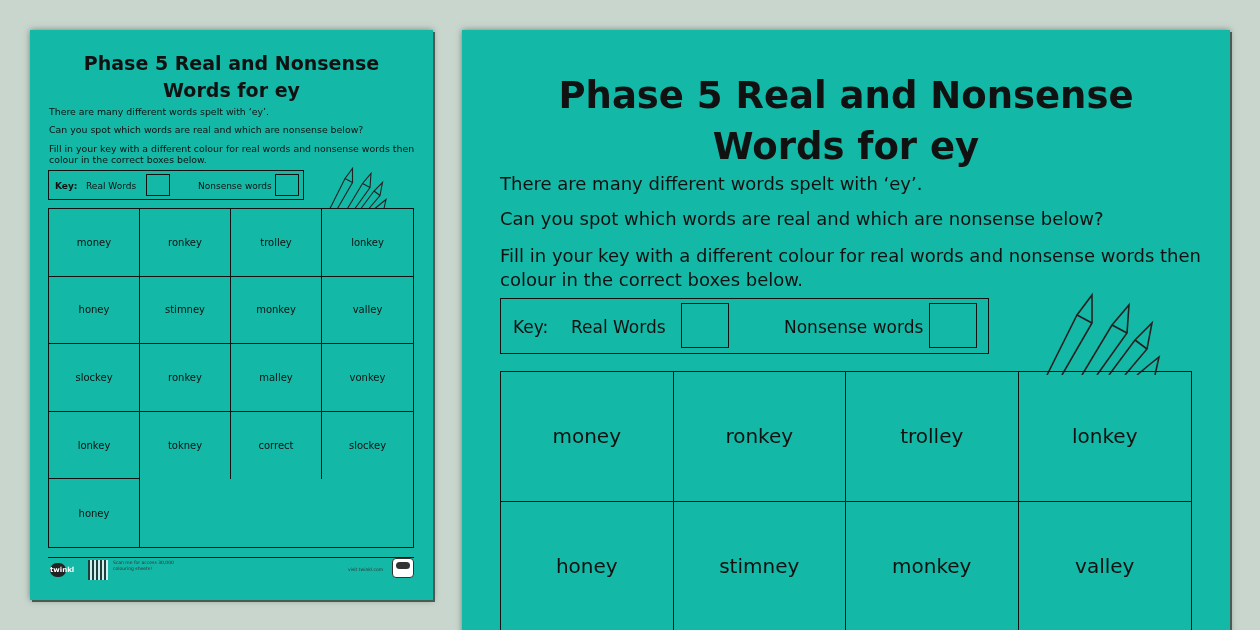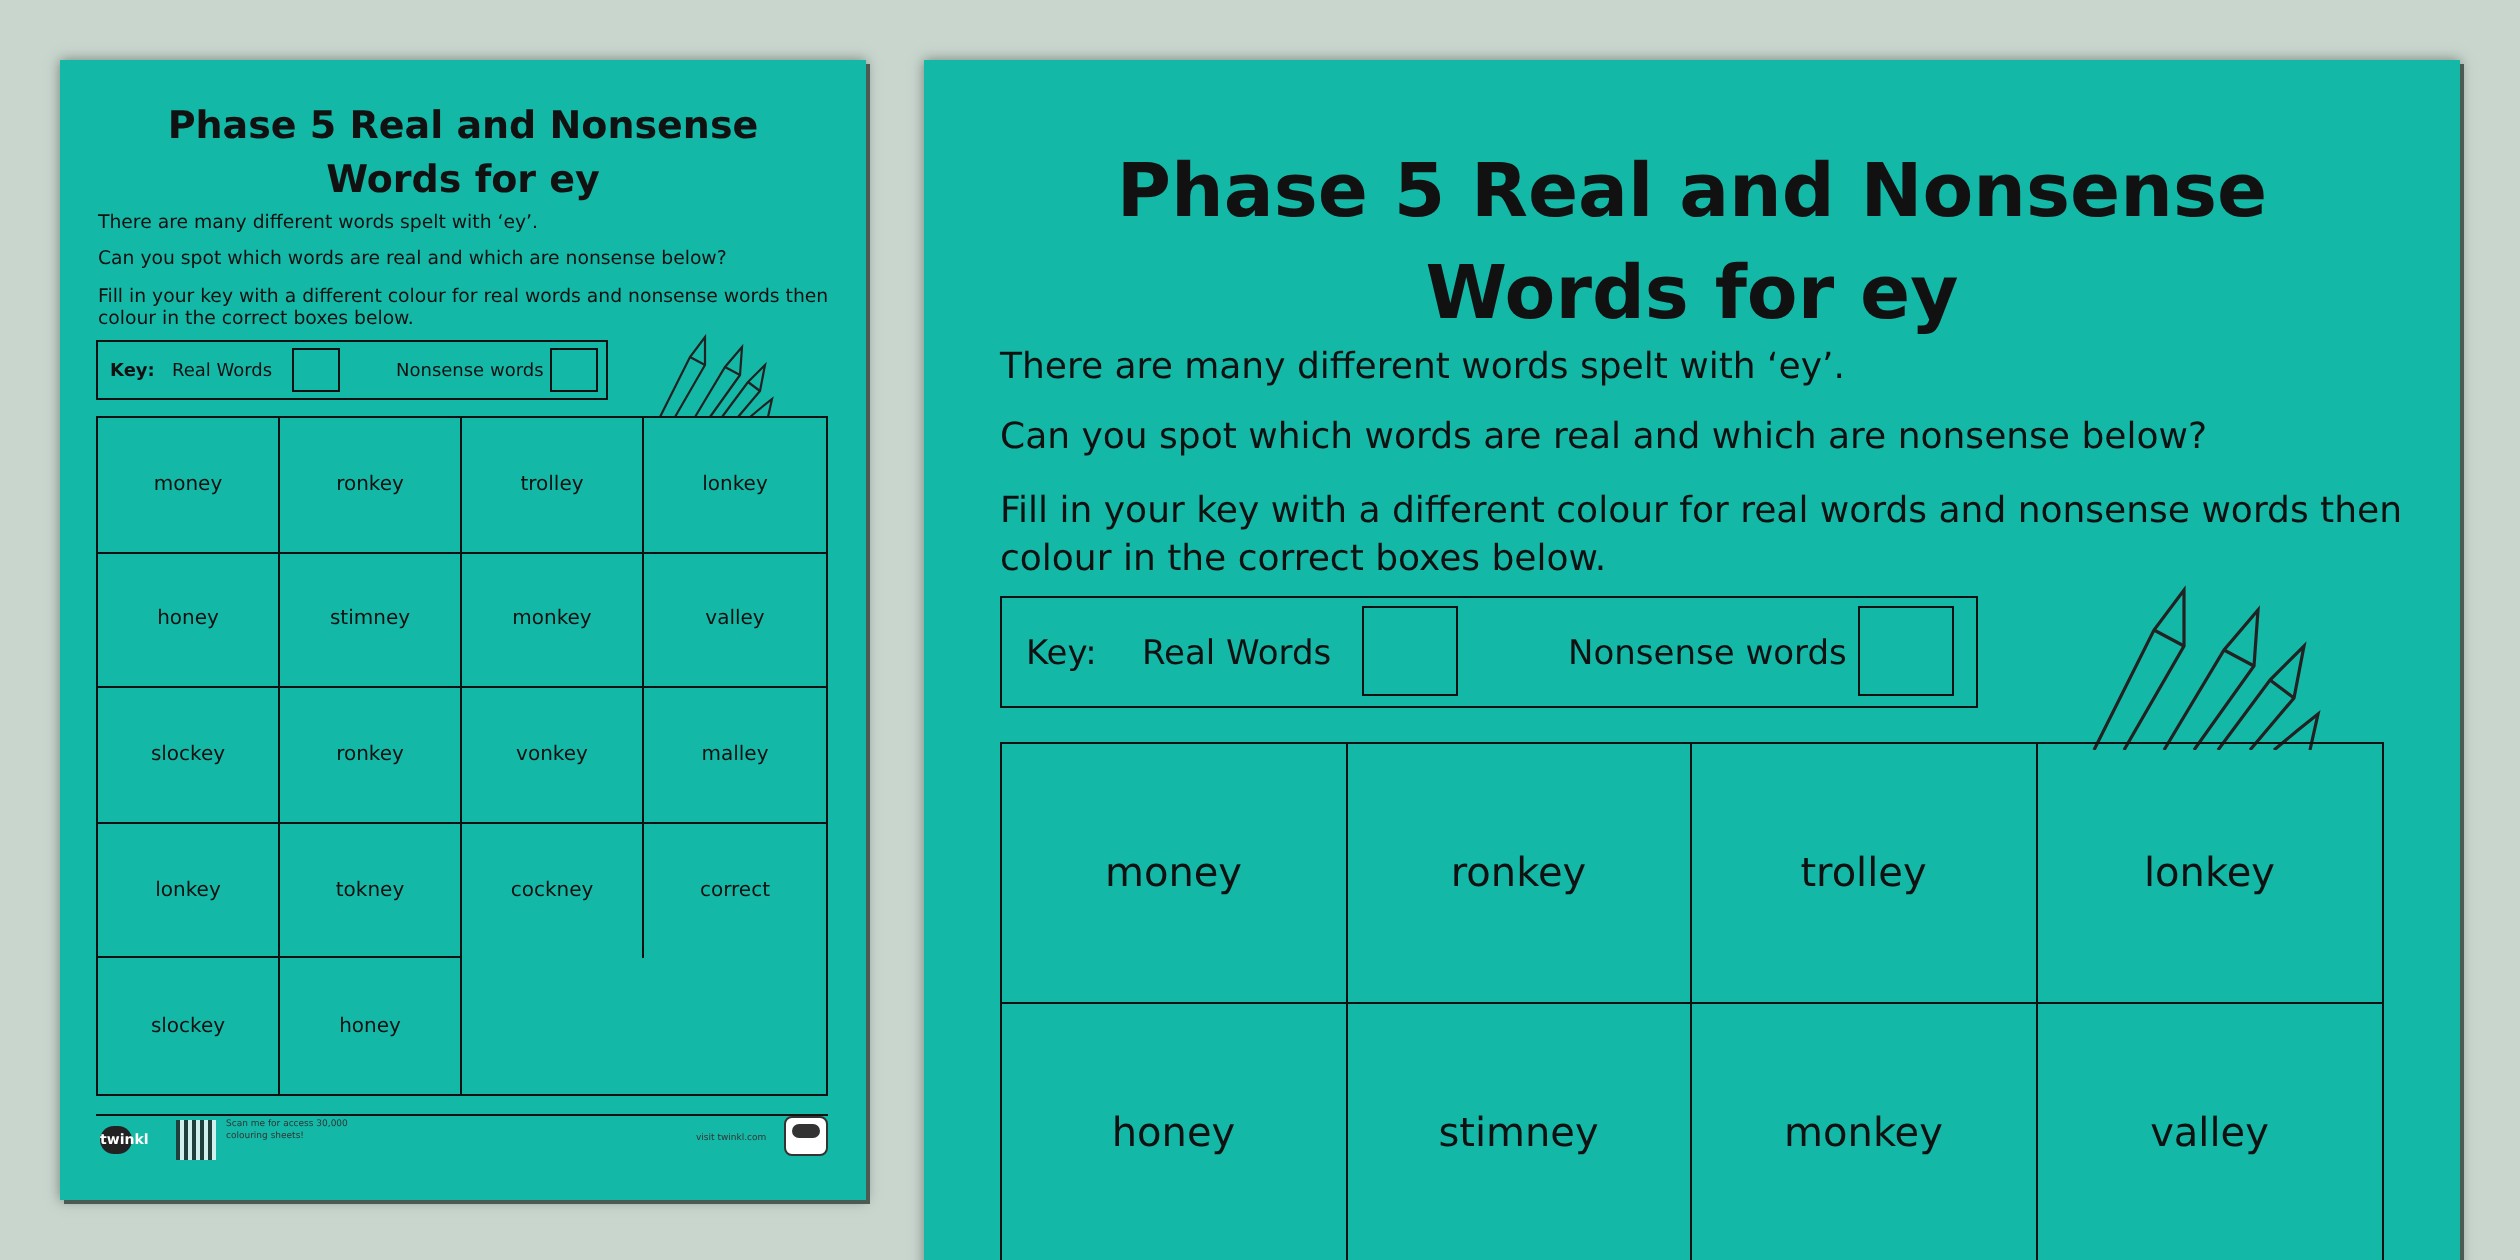--- a/index.html
+++ b/index.html
@@ -137,25 +137,24 @@
     <div class="cell">money</div>
     <div class="cell">ronkey</div>
     <div class="cell">trolley</div>
     <div class="cell">lonkey</div>
     <div class="cell">honey</div>
     <div class="cell">stimney</div>
     <div class="cell">monkey</div>
     <div class="cell">valley</div>
     <div class="cell">slockey</div>
     <div class="cell">ronkey</div>
+    <div class="cell">malley</div>
     <div class="cell">vonkey</div>
-    <div class="cell">malley</div>
     <div class="cell">lonkey</div>
     <div class="cell">tokney</div>
-    <div class="cell">cockney</div>
     <div class="cell">correct</div>
     <div class="cell">slockey</div>
     <div class="cell">honey</div>
   </div>
 
   <div class="footer-line"></div>
   <div class="logo">twinkl</div>
   <div class="qr"></div>
   <div class="footer-text">Scan me for access 30,000 colouring sheets!</div>
   <div class="footer-url">visit twinkl.com</div>

